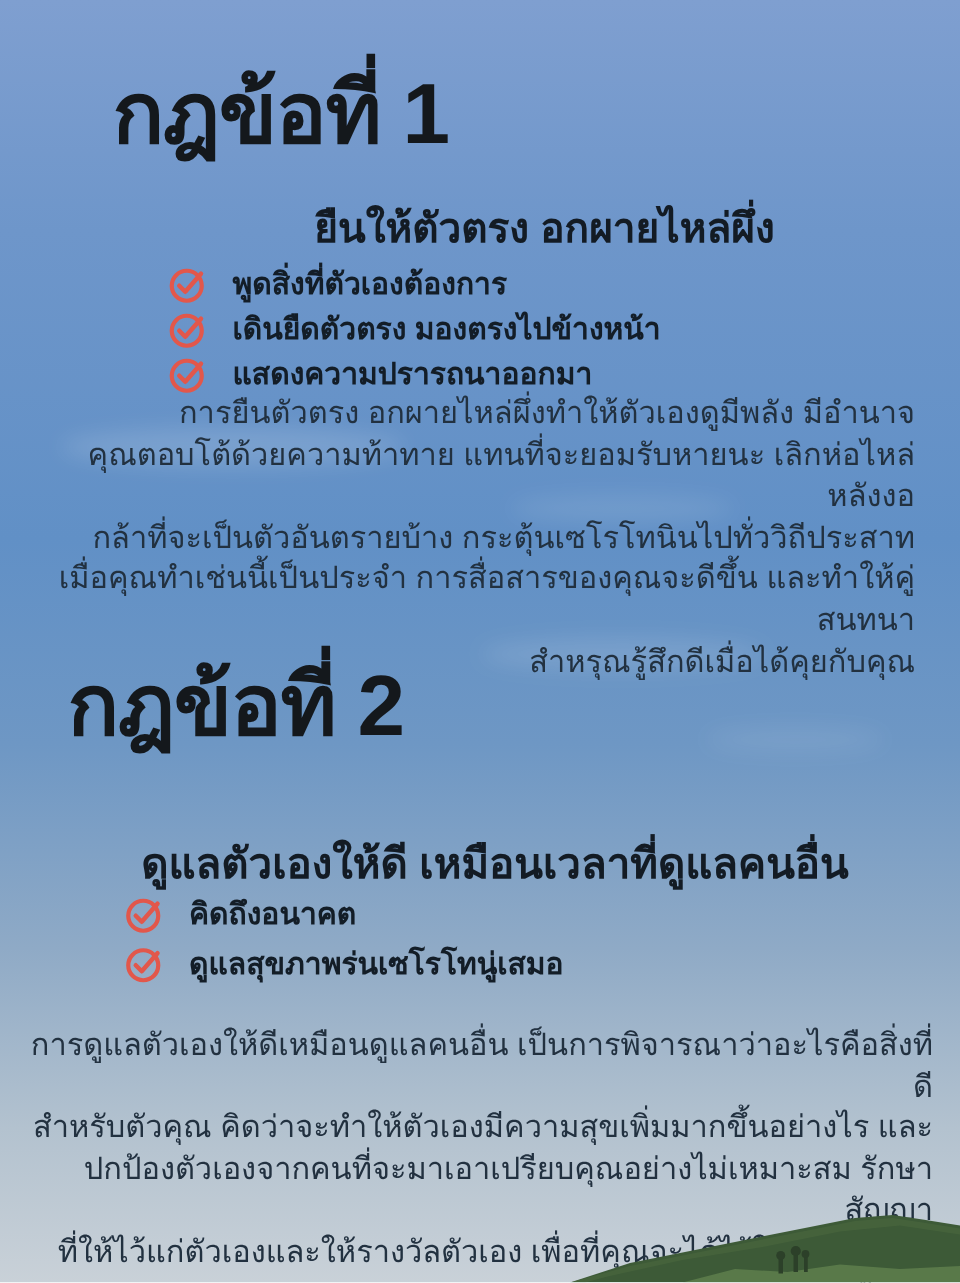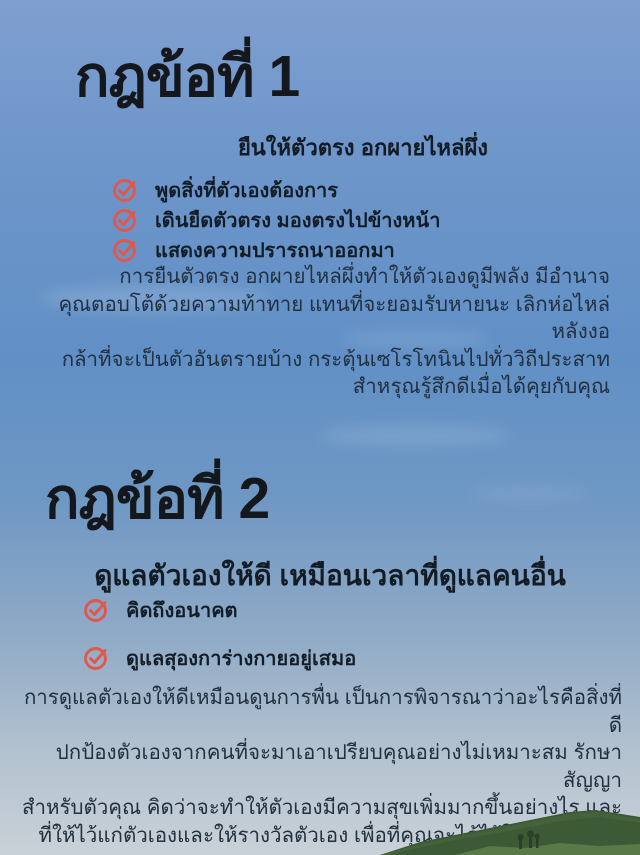--- a/index.html
+++ b/index.html
@@ -27,37 +27,37 @@
   .title{
     position:absolute;
     font-size:57px;
     font-weight:700;
     letter-spacing:-1px;
     color:#14181c;
     line-height:72px;
     white-space:nowrap;
   }
   .title-1{left:75px;top:40px;}
-  .title-2{left:45px;top:462px;}
+  .title-2{left:45px;top:435px;}
   .subtitle{
     position:absolute;left:0;right:0;
     text-align:center;
-    font-size:22px;
+    font-size:27px;
     font-weight:700;
     color:#131b24;
     white-space:nowrap;
   }
   .subtitle-1{top:130px;padding-left:86px;}
   .subtitle-2{top:553px;font-size:28px;margin-left:20px;}
   .bullets{
     position:absolute;
     display:flex;flex-direction:column;
   }
   .bullets-1{left:112px;top:177px;gap:4px;}
-  .bullets-2{left:83px;top:597px;gap:22px;justify-content:flex-end;}
+  .bullets-2{left:83px;top:597px;gap:7px;justify-content:flex-end;}
   .bullet-row{
     display:flex;align-items:center;gap:17px;
     font-size:20px;font-weight:700;color:#131d27;
     line-height:24px;
   }
   .check{width:26px;height:26px;flex:0 0 auto;}
   .check svg{display:block;}
   .para{
     position:absolute;
     text-align:right;
@@ -113,20 +113,21 @@
           </svg>
       </span>
       <span>แสดงความปรารถนาออกมา</span>
     </div>
   </div>
 
   <div class="para para-1">
     <span>การยืนตัวตรง อกผายไหล่ผึ่งทำให้ตัวเองดูมีพลัง มีอำนาจ</span>
     <span>คุณตอบโต้ด้วยความท้าทาย แทนที่จะยอมรับหายนะ เลิกห่อไหล่ หลังงอ</span>
     <span>กล้าที่จะเป็นตัวอันตรายบ้าง กระตุ้นเซโรโทนินไปทั่ววิถีประสาท</span>
+    <span>เมื่อคุณทำเช่นนี้เป็นประจำ การสื่อสารของคุณจะดีขึ้น และทำให้คู่สนทนา</span>
     <span>สำหรุณรู้สึกดีเมื่อได้คุยกับคุณ</span>
   </div>
 
   <div class="title title-2">กฎข้อที่ 2</div>
   <div class="subtitle subtitle-2">ดูแลตัวเองให้ดี เหมือนเวลาที่ดูแลคนอื่น</div>
 
   <div class="bullets bullets-2">
     <div class="bullet-row">
       <span class="check">
         <svg width="26" height="26" viewBox="0 0 26 26">
@@ -136,28 +137,28 @@
       </span>
       <span>คิดถึงอนาคต</span>
     </div>
     <div class="bullet-row">
       <span class="check">
         <svg width="26" height="26" viewBox="0 0 26 26">
             <circle cx="12.5" cy="13.5" r="10" fill="none" stroke="#e2574b" stroke-width="2.8"></circle>
             <path d="M7.5 13.5 L11.5 17.5 L22 5.5" fill="none" stroke="#e2574b" stroke-width="3" stroke-linecap="round" stroke-linejoin="round"></path>
           </svg>
       </span>
-      <span>ดูแลสุองการ่างกายอยู่เสมอ</span>
+      <span>ดูแลสุขภาพร่นเซโรโทนู่เสมอ</span>
     </div>
   </div>
 
   <div class="para para-2">
-    <span>การดูแลตัวเองให้ดีเหมือนดูนการพื่น เป็นการพิจารณาว่าอะไรคือสิ่งที่ดี</span>
+    <span>การดูแลตัวเองให้ดีเหมือนดูแลคนอื่น เป็นการพิจารณาว่าอะไรคือสิ่งที่ดี</span>
+    <span>สำหรับตัวคุณ คิดว่าจะทำให้ตัวเองมีความสุขเพิ่มมากขึ้นอย่างไร และ</span>
     <span>ปกป้องตัวเองจากคนที่จะมาเอาเปรียบคุณอย่างไม่เหมาะสม รักษาสัญญา</span>
-    <span>สำหรับตัวคุณ คิดว่าจะทำให้ตัวเองมีความสุขเพิ่มมากขึ้นอย่างไร และ</span>
     <span>ที่ให้ไว้แก่ตัวเองและให้รางวัลตัวเอง เพื่อที่คุณจะได้ไว้ใจและกระตุ้นตัวเอง</span>
 
   </div>
 
   <div class="mountain-wrap">
     <svg width="640" height="90" viewBox="0 0 640 90">
       <polygon points="380,90 420,77 460,69 500,61 540,53 570,47 595,45 615,48 640,52 640,90" fill="#3d5a37"></polygon>
       <polygon points="380,90 420,79 460,71 500,63 540,55 570,49 595,47 615,50 640,54 640,58 600,52 560,56 510,66 455,75 405,86 390,90" fill="#4c6a40" opacity="0.55"></polygon>
       <polygon points="455,90 490,81 525,83 560,78 600,81 640,79 640,90" fill="#5c7c4b" opacity="0.9"></polygon>
       <g fill="#2c4029">

